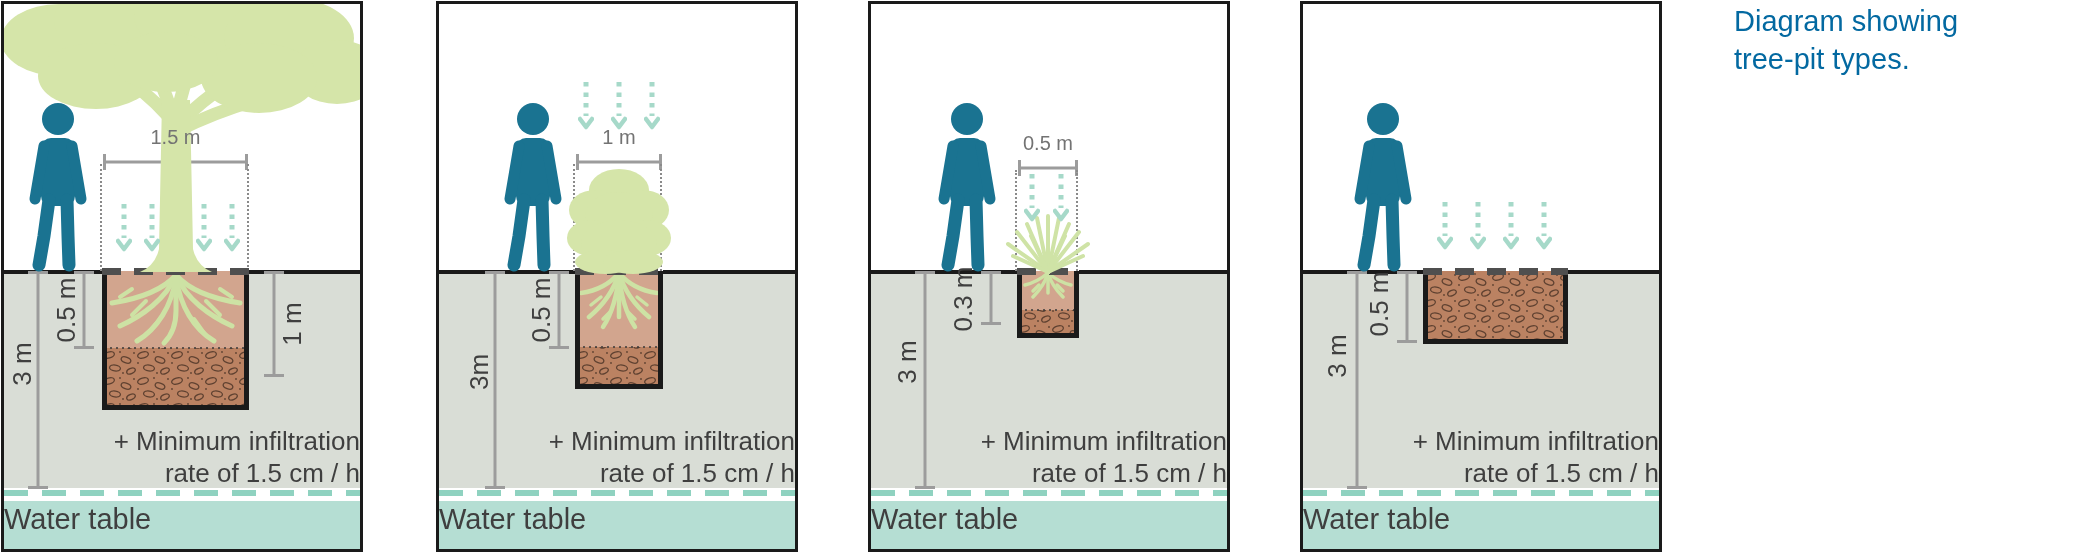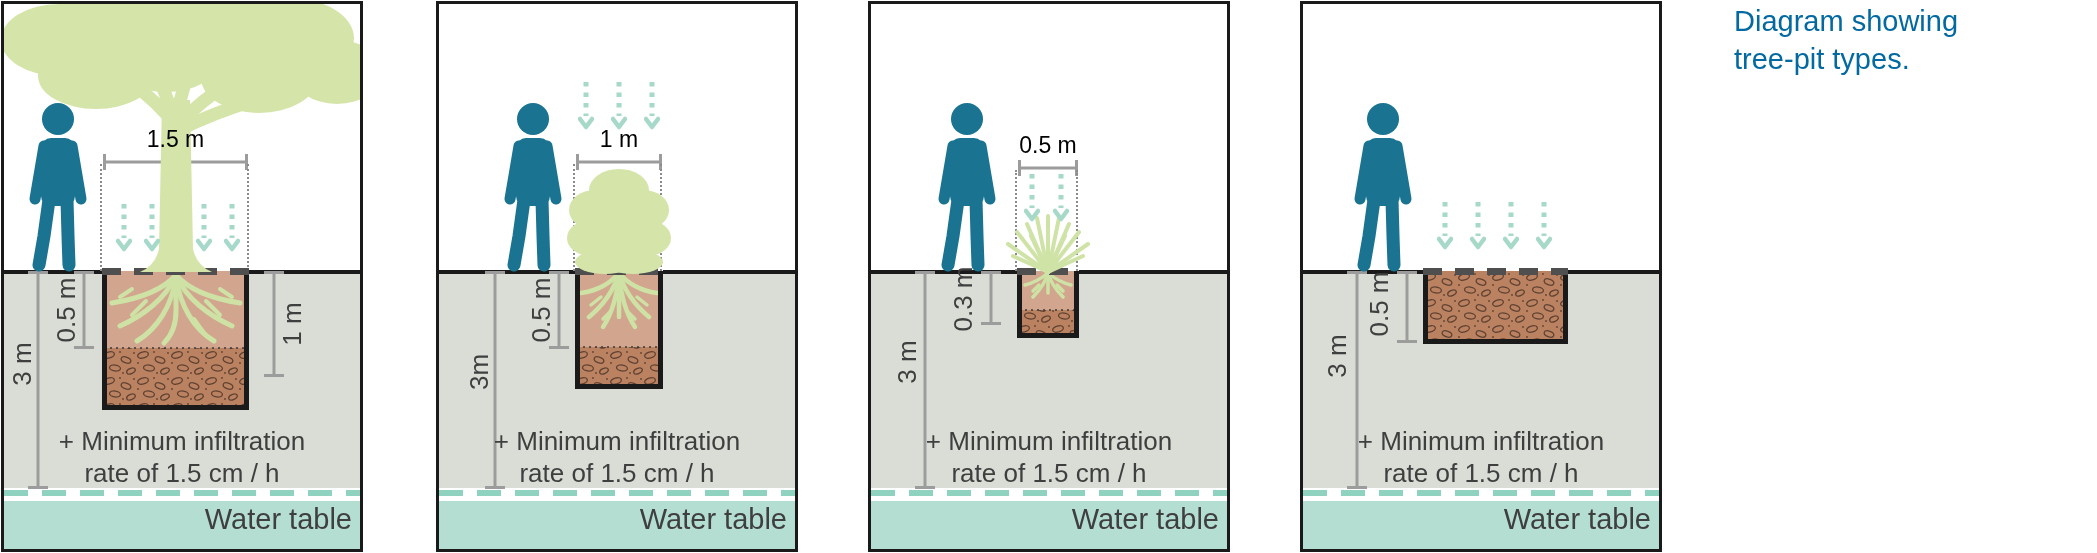--- a/index.html
+++ b/index.html
@@ -7,26 +7,26 @@
          font-family:"Liberation Sans",sans-serif;color:#3f3f3f;}
   .panel{position:absolute;top:1px;width:362px;height:551px;background:#fff;
          border:3px solid #1a1a1a;box-sizing:border-box;overflow:hidden;}
   .ground{position:absolute;left:0;right:0;top:267px;height:217px;background:#d9ddd6;}
   .surf{position:absolute;top:266px;height:4px;background:#1a1a1a;}
   .pitdash{position:absolute;top:264px;height:7px;
            background:repeating-linear-gradient(90deg,#4f4f4f 0 19px,transparent 19px 32px);}
   .waterdash{position:absolute;left:0;right:0;top:486px;height:6px;
            background:repeating-linear-gradient(90deg,#8fd2c0 0 24px,transparent 24px 38px);}
   .water{position:absolute;left:0;right:0;top:497px;bottom:0;background:#b5ded3;}
-  .wlabel{position:absolute;left:0;right:8px;top:499px;text-align:right;font-size:29px;color:#3f3f3f;}
-  .itext{position:absolute;left:0;right:0;top:421px;text-align:center;font-size:26px;line-height:32px;color:#3f3f3f;}
+  .wlabel{position:absolute;left:0;right:8px;top:499px;text-align:left;font-size:29px;color:#3f3f3f;}
+  .itext{position:absolute;left:0;right:0;top:421px;text-align:right;font-size:26px;line-height:32px;color:#3f3f3f;}
   .guide{position:absolute;width:0;border-left:2px dotted #8a8a8a;}
   .rlabel{position:absolute;width:120px;height:32px;line-height:32px;text-align:center;
           font-size:26px;color:#3f3f3f;white-space:nowrap;transform:rotate(-90deg);}
-  .hlabel{position:absolute;font-size:23px;color:#000000;text-align:center;white-space:nowrap;}
+  .hlabel{position:absolute;font-size:20px;color:#737373;text-align:center;white-space:nowrap;}
   .abs{position:absolute;}
   #caption{position:absolute;left:1734px;top:2px;width:350px;font-size:29px;line-height:38px;color:#0369a1;}
 </style>
 </head>
 <body>
 
 <div id="stage">
 
   <div class="panel" style="left:1px;">
     <div class="ground"></div>

